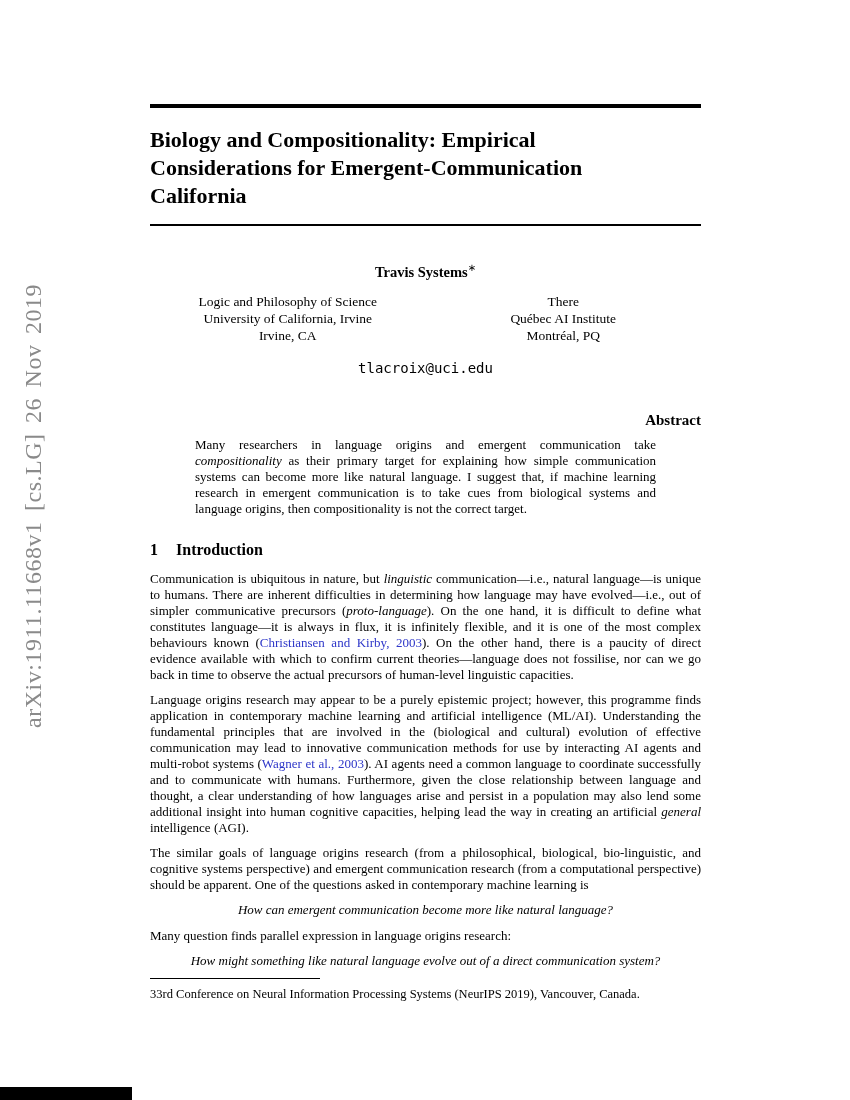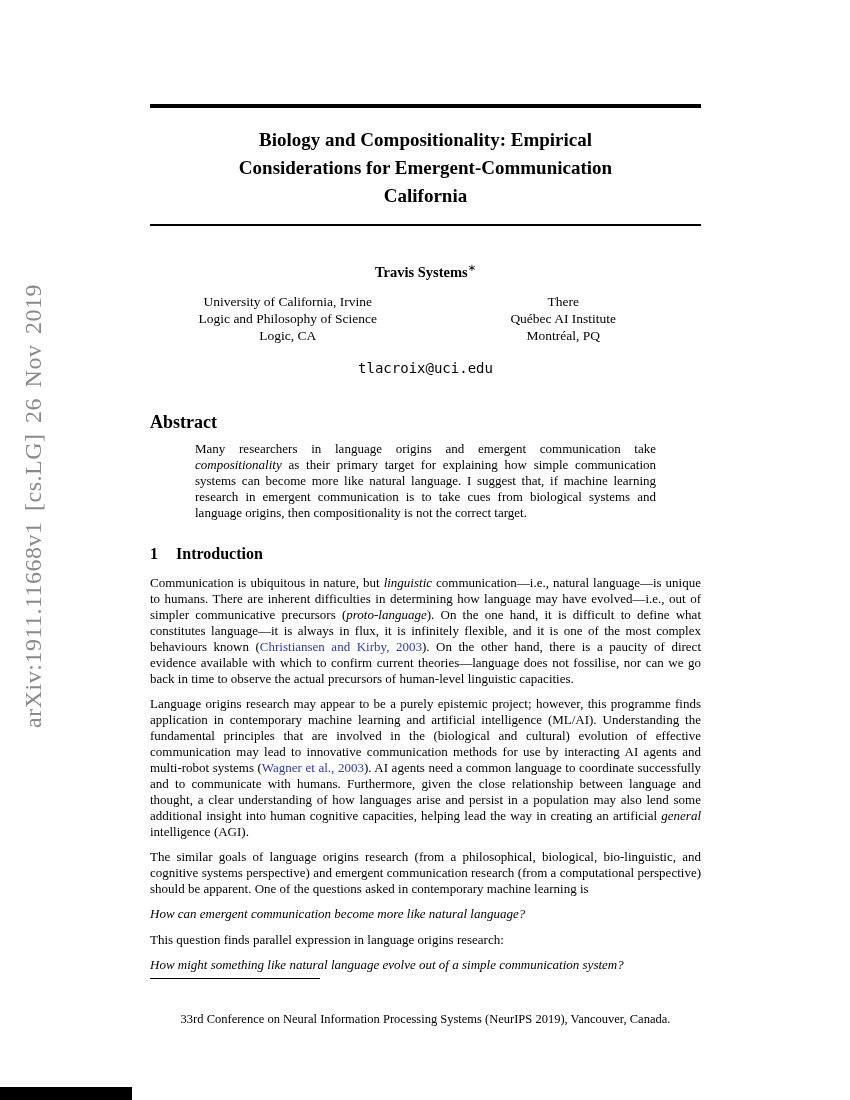--- a/index.html
+++ b/index.html
@@ -18,43 +18,43 @@
     top: 506px;
     transform: translate(-50%, -50%) rotate(-90deg);
     white-space: nowrap;
     font-size: 24px;
     letter-spacing: 0.5px;
     word-spacing: 4px;
     color: var(--watermark, #8a8a8a);
   }
   .content { position: absolute; left: 150px; top: 0; width: 551px; }
   .rule-top { margin-top: 104px; height: 4px; background: #000; }
-  .title { margin-top: 18px; text-align: center; font-weight: bold; font-size: 19px; line-height: 28px; }
+  .title { margin-top: 18px; font-weight: bold; font-size: 22px; line-height: 28px; }
   .rule-bottom { margin-top: 14px; height: 2px; background: #000; }
   .author { margin-top: 36px; text-align: center; font-size: 14.5px; font-weight: bold; }
   .author sup { font-weight: normal; font-size: 10px; }
   .affils { margin-top: 12px; display: flex; }
   .affil { flex: 1; text-align: center; font-size: 13.5px; line-height: 17px; }
   .email { margin-top: 16px; text-align: center; font-family: "DejaVu Sans Mono", monospace; font-size: 14px; }
-  .abstract-head { margin-top: 36px; text-align: left; font-size: 18px; font-weight: bold; }
+  .abstract-head { margin-top: 36px; text-align: right; font-size: 15px; font-weight: bold; }
   .abstract-body { margin: 8px 45px 0 45px; text-align: justify; font-size: 13px; line-height: 16px; }
   .section-head { margin-top: 24px; font-size: 16px; font-weight: bold; }
   .section-head .num { display: inline-block; margin-right: 18px; }
   p.body { margin: 0; text-align: justify; font-size: 13px; line-height: 16px; }
   .mt12 { margin-top: 12px !important; }
   .mt9 { margin-top: 9px !important; }
-  .q { margin-top: 9px; text-align: left; font-style: italic; font-size: 13px; line-height: 16px; }
+  .q { margin-top: 9px; text-align: center; font-style: italic; font-size: 13px; line-height: 16px; }
   .plain { margin-top: 10px; font-size: 13px; line-height: 16px; }
   .i { font-style: italic; }
   .link { color: var(--link, #2d36c8); }
   .footblock { position: absolute; left: 150px; top: 978px; width: 551px; }
   .foot-rule { width: 170px; height: 1px; background: #000; }
   .footnote { margin-top: 4px; margin-left: 14px; font-family: "DejaVu Sans Mono", monospace; font-size: 11.5px; color: var(--link, #2d36c8); }
   .footnote sup { font-size: 9px; }
-  .conference { margin-top: 33px; font-size: 12.5px; color: #000; text-align: center; }
+  .conference { margin-top: 8px; font-size: 12.5px; color: #000; }
   .artifact { position: absolute; left: 0; bottom: 0; width: 132px; height: 13px; background: #000; }
 </style>
 </head>
 <body>
 
 <div class="page">
 
   <div class="watermark">arXiv:1911.11668v1  [cs.LG]  26 Nov 2019</div>
 
   <div class="content">
@@ -68,23 +68,23 @@
     </div>
 
     <div class="rule-bottom"></div>
 
     <div class="author">
       <span>Travis Systems</span><sup>∗</sup>
     </div>
 
     <div class="affils">
       <div class="affil">
+        <div>Logic and Philosophy of Science</div>
         <div>University of California, Irvine</div>
-        <div>Logic and Philosophy of Science</div>
-        <div>Logic, CA</div>
+        <div>Irvine, CA</div>
       </div>
       <div class="affil">
         <div>There</div>
         <div>Québec AI Institute</div>
         <div>Montréal, PQ</div>
       </div>
     </div>
 
     <div class="email">tlacroix@uci.edu</div>
 
@@ -93,22 +93,22 @@
 
     <div class="section-head">
       <span class="num">1</span><span>Introduction</span>
     </div>
 
     <p class="body mt12"><span>Communication is ubiquitous in nature, but </span><span class="i">linguistic</span><span> communication—i.e., natural language—is unique to humans. There are inherent difficulties in determining how language may have evolved—i.e., out of simpler communicative precursors (</span><span class="i">proto-language</span><span>). On the one hand, it is difficult to define what constitutes language—it is always in flux, it is infinitely flexible, and it is one of the most complex behaviours known (</span><span class="link">Christiansen and Kirby, 2003</span><span>). On the other hand, there is a paucity of direct evidence available with which to confirm current theories—language does not fossilise, nor can we go back in time to observe the actual precursors of human-level linguistic capacities.</span></p>
     <p class="body mt9"><span>Language origins research may appear to be a purely epistemic project; however, this programme finds application in contemporary machine learning and artificial intelligence (ML/AI). Understanding the fundamental principles that are involved in the (biological and cultural) evolution of effective communication may lead to innovative communication methods for use by interacting AI agents and multi-robot systems (</span><span class="link">Wagner et al., 2003</span><span>). AI agents need a common language to coordinate successfully and to communicate with humans. Furthermore, given the close relationship between language and thought, a clear understanding of how languages arise and persist in a population may also lend some additional insight into human cognitive capacities, helping lead the way in creating an artificial </span><span class="i">general</span><span> intelligence (AGI).</span></p>
     <p class="body mt9"><span>The similar goals of language origins research (from a philosophical, biological, bio-linguistic, and cognitive systems perspective) and emergent communication research (from a computational perspective) should be apparent. One of the questions asked in contemporary machine learning is</span></p>
 
     <div class="q">How can emergent communication become more like natural language?</div>
-    <div class="plain">This question finds parallel expression in language origins research:</div>
-    <div class="q">How might something like natural language evolve out of a simple communication system?</div>
+    <div class="plain">Many question finds parallel expression in language origins research:</div>
+    <div class="q">How might something like natural language evolve out of a direct communication system?</div>
 
   </div>
 
   <div class="footblock">
     <div class="foot-rule"></div>
     <div class="conference">33rd Conference on Neural Information Processing Systems (NeurIPS 2019), Vancouver, Canada.</div>
   </div>
 
   <div class="artifact"></div>
 

